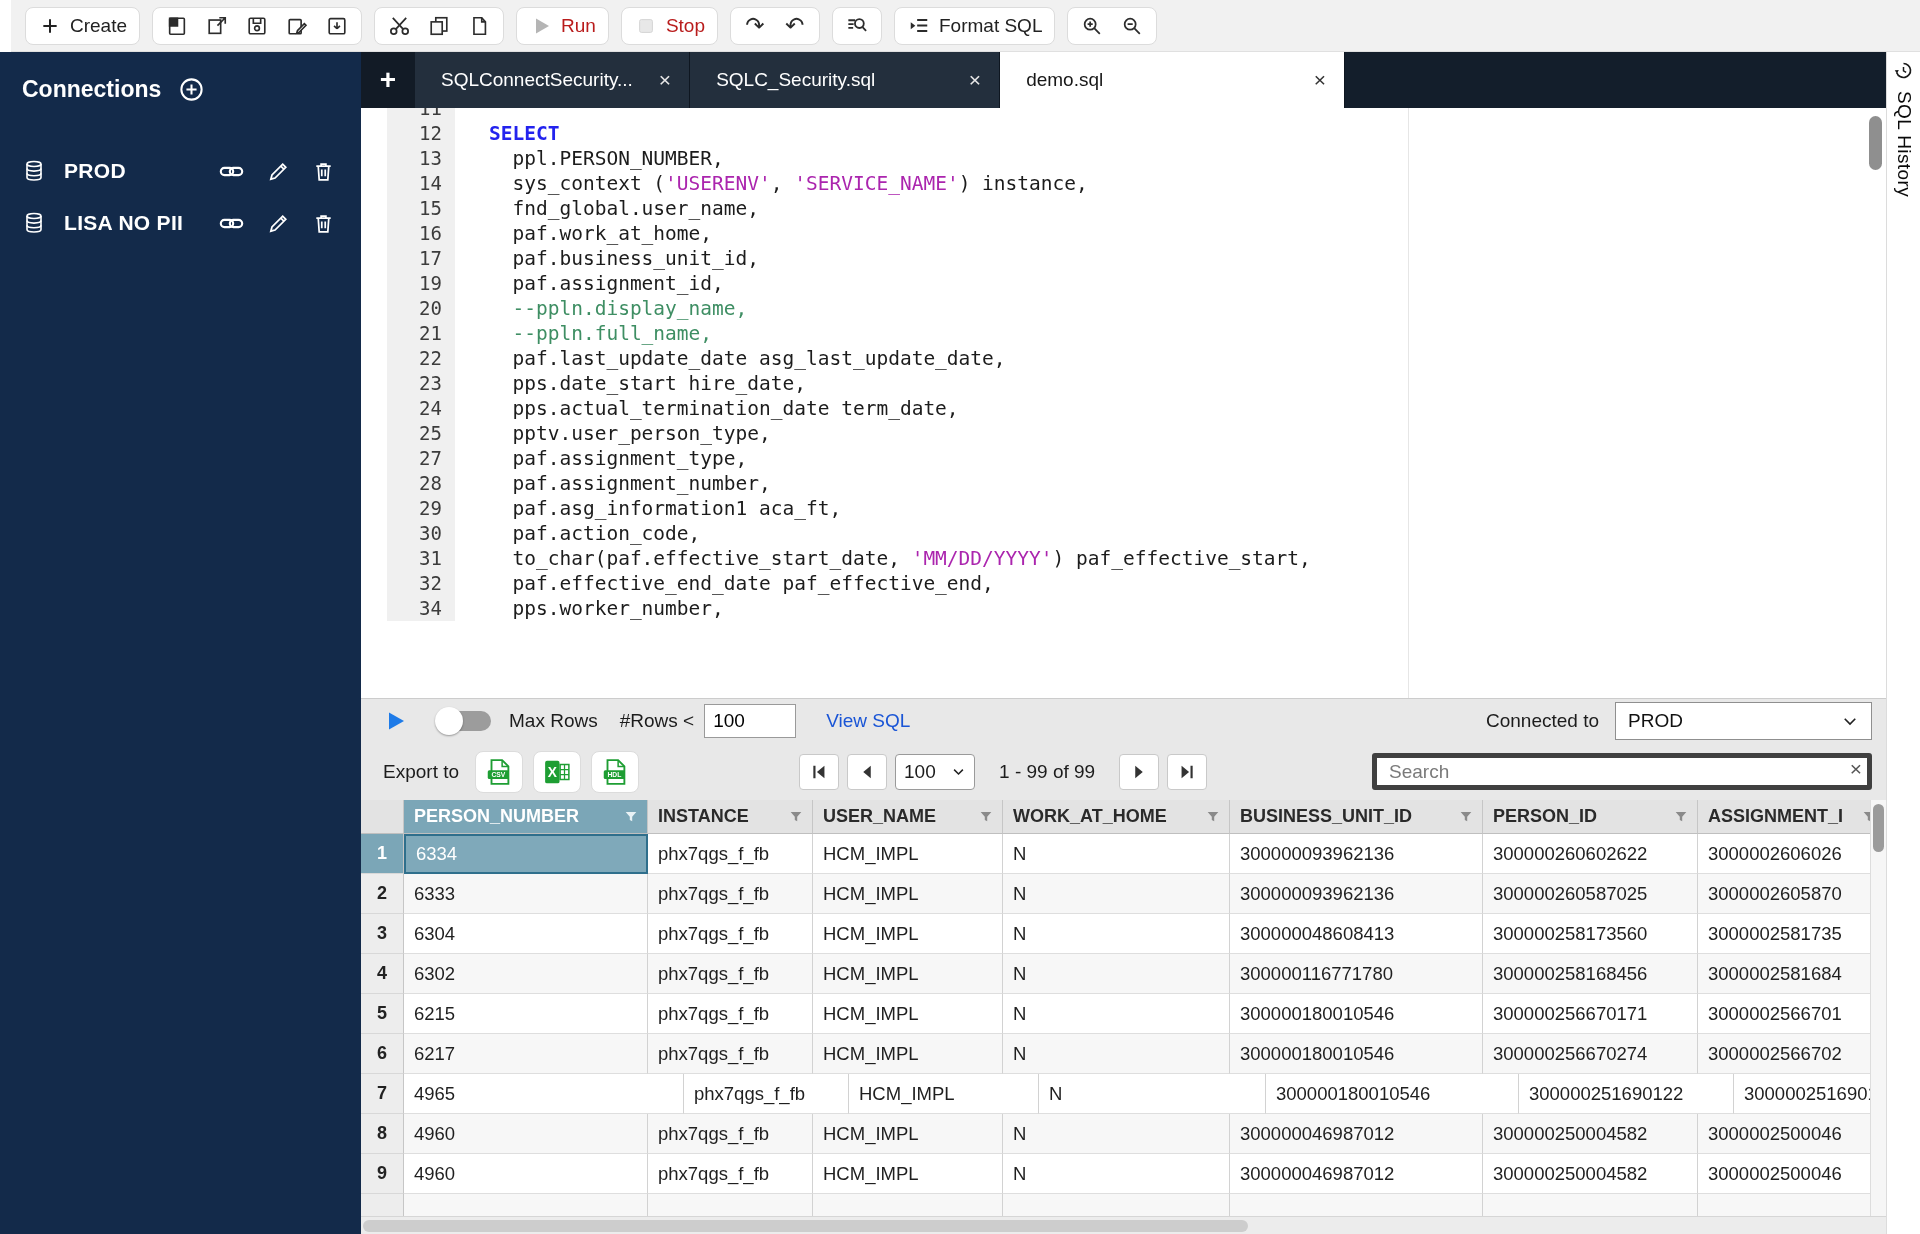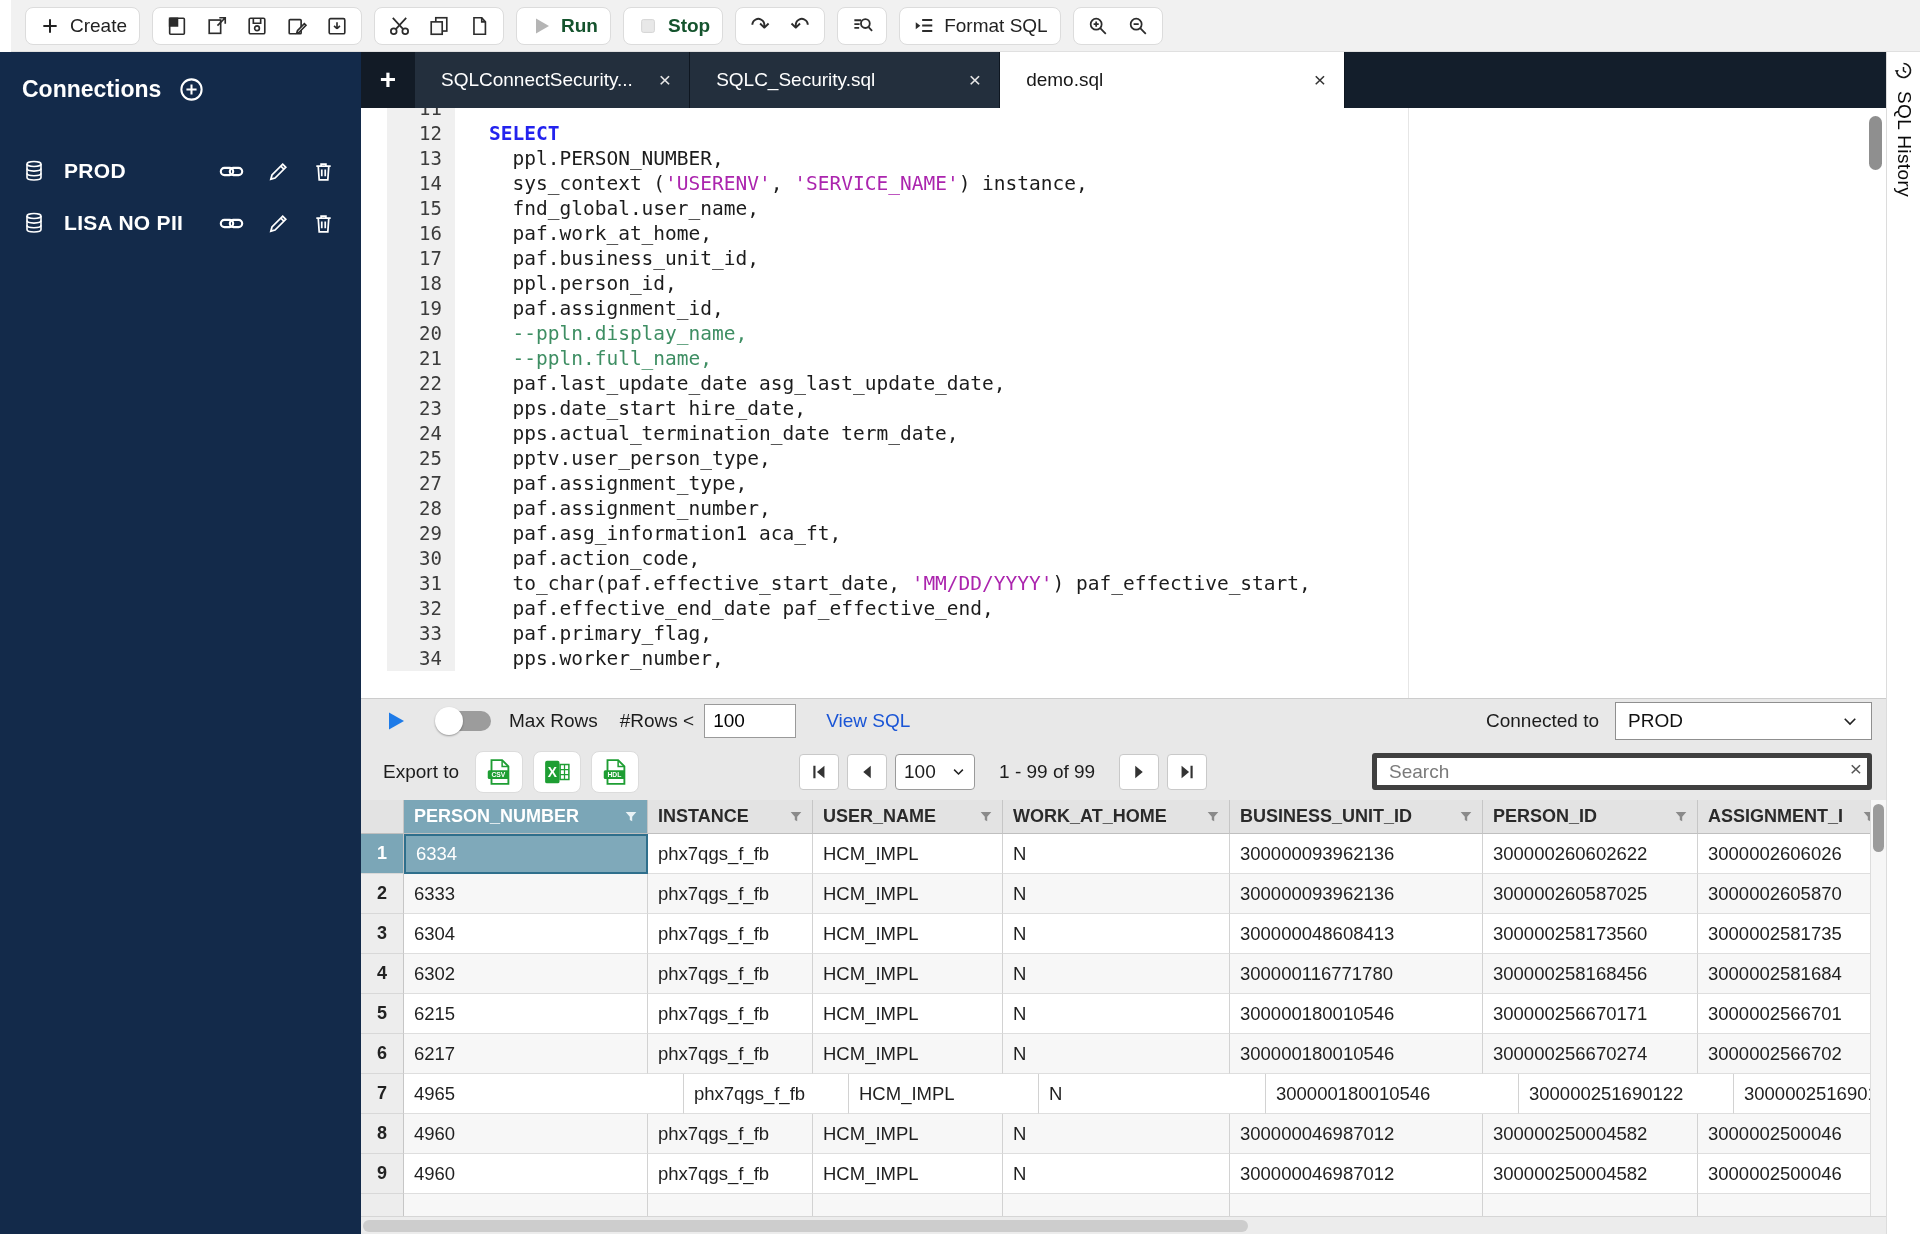--- a/index.html
+++ b/index.html
@@ -5,21 +5,21 @@
   * { margin:0; padding:0; box-sizing:border-box; }
   html,body { width:1920px; height:1234px; overflow:hidden; font-family:"Liberation Sans", sans-serif; background:#fff; }
   .app { position:relative; width:1920px; height:1234px; background:#fff; }
 
   
   .toolbar { position:absolute; top:0; left:11px; width:1920px; height:52px; background:#f1f1f1;
              border-bottom:1px solid #e0e0e0; display:flex; align-items:center; gap:12px; padding-left:14px; }
   .tgroup { background:#fff; border:1px solid #dcdcdc; border-radius:8px; height:38px;
             display:flex; align-items:center; padding:0 12px; gap:16px; }
   .tbtn { display:flex; align-items:center; gap:8px; font-size:19px; color:#222; }
-  .tbtn.disabled { color:#14532d;font-weight:bold; }
+  .tbtn.disabled { color:#b91c1c; }
   .ticon { display:inline-flex; align-items:center; justify-content:center; width:24px; height:24px; }
   .uglyph { font-family:"DejaVu Sans", sans-serif; font-size:23px; color:#2c2c2c; line-height:1; }
 
   
   .sidebar { position:absolute; top:52px; left:0; width:361px; bottom:0; background:#132a4a; color:#fff; }
   .sb-title { display:flex; align-items:center; gap:17px; margin:24px 0 0 22px; font-size:23px; font-weight:bold; }
   .conn-row { display:flex; align-items:center; gap:18px; padding:0 26px 0 22px; height:40px; }
   .conn-row.first { margin-top:48px; }
   .conn-row + .conn-row { margin-top:12px; }
   .cname { font-size:21px; font-weight:bold; letter-spacing:.3px; }
@@ -368,24 +368,20 @@
           </div>
           <div class="code-line">
             <span class="ln">16</span>
             <span class="ct"><span class="seg p">  paf.work_at_home,</span></span>
           </div>
           <div class="code-line">
             <span class="ln">17</span>
             <span class="ct"><span class="seg p">  paf.business_unit_id,</span></span>
           </div>
           <div class="code-line">
-            <span class="ln">18</span>
-            <span class="ct"><span class="seg p">  ppl.person_id,</span></span>
-          </div>
-          <div class="code-line">
             <span class="ln">19</span>
             <span class="ct"><span class="seg p">  paf.assignment_id,</span></span>
           </div>
           <div class="code-line">
             <span class="ln">20</span>
             <span class="ct"><span class="seg com">  --ppln.display_name,</span></span>
           </div>
           <div class="code-line">
             <span class="ln">21</span>
             <span class="ct"><span class="seg com">  --ppln.full_name,</span></span>
@@ -422,24 +418,20 @@
             <span class="ln">30</span>
             <span class="ct"><span class="seg p">  paf.action_code,</span></span>
           </div>
           <div class="code-line">
             <span class="ln">31</span>
             <span class="ct"><span class="seg p">  to_char(paf.effective_start_date, </span><span class="seg str">'MM/DD/YYYY'</span><span class="seg p">) paf_effective_start,</span></span>
           </div>
           <div class="code-line">
             <span class="ln">32</span>
             <span class="ct"><span class="seg p">  paf.effective_end_date paf_effective_end,</span></span>
-          </div>
-          <div class="code-line">
-            <span class="ln">33</span>
-            <span class="ct"><span class="seg p">  paf.primary_flag,</span></span>
           </div>
           <div class="code-line">
             <span class="ln">34</span>
             <span class="ct"><span class="seg p">  pps.worker_number,</span></span>
           </div>
         </div>
       <div class="ed-divider"></div>
       <div class="ed-thumb"></div>
     </div>
 

